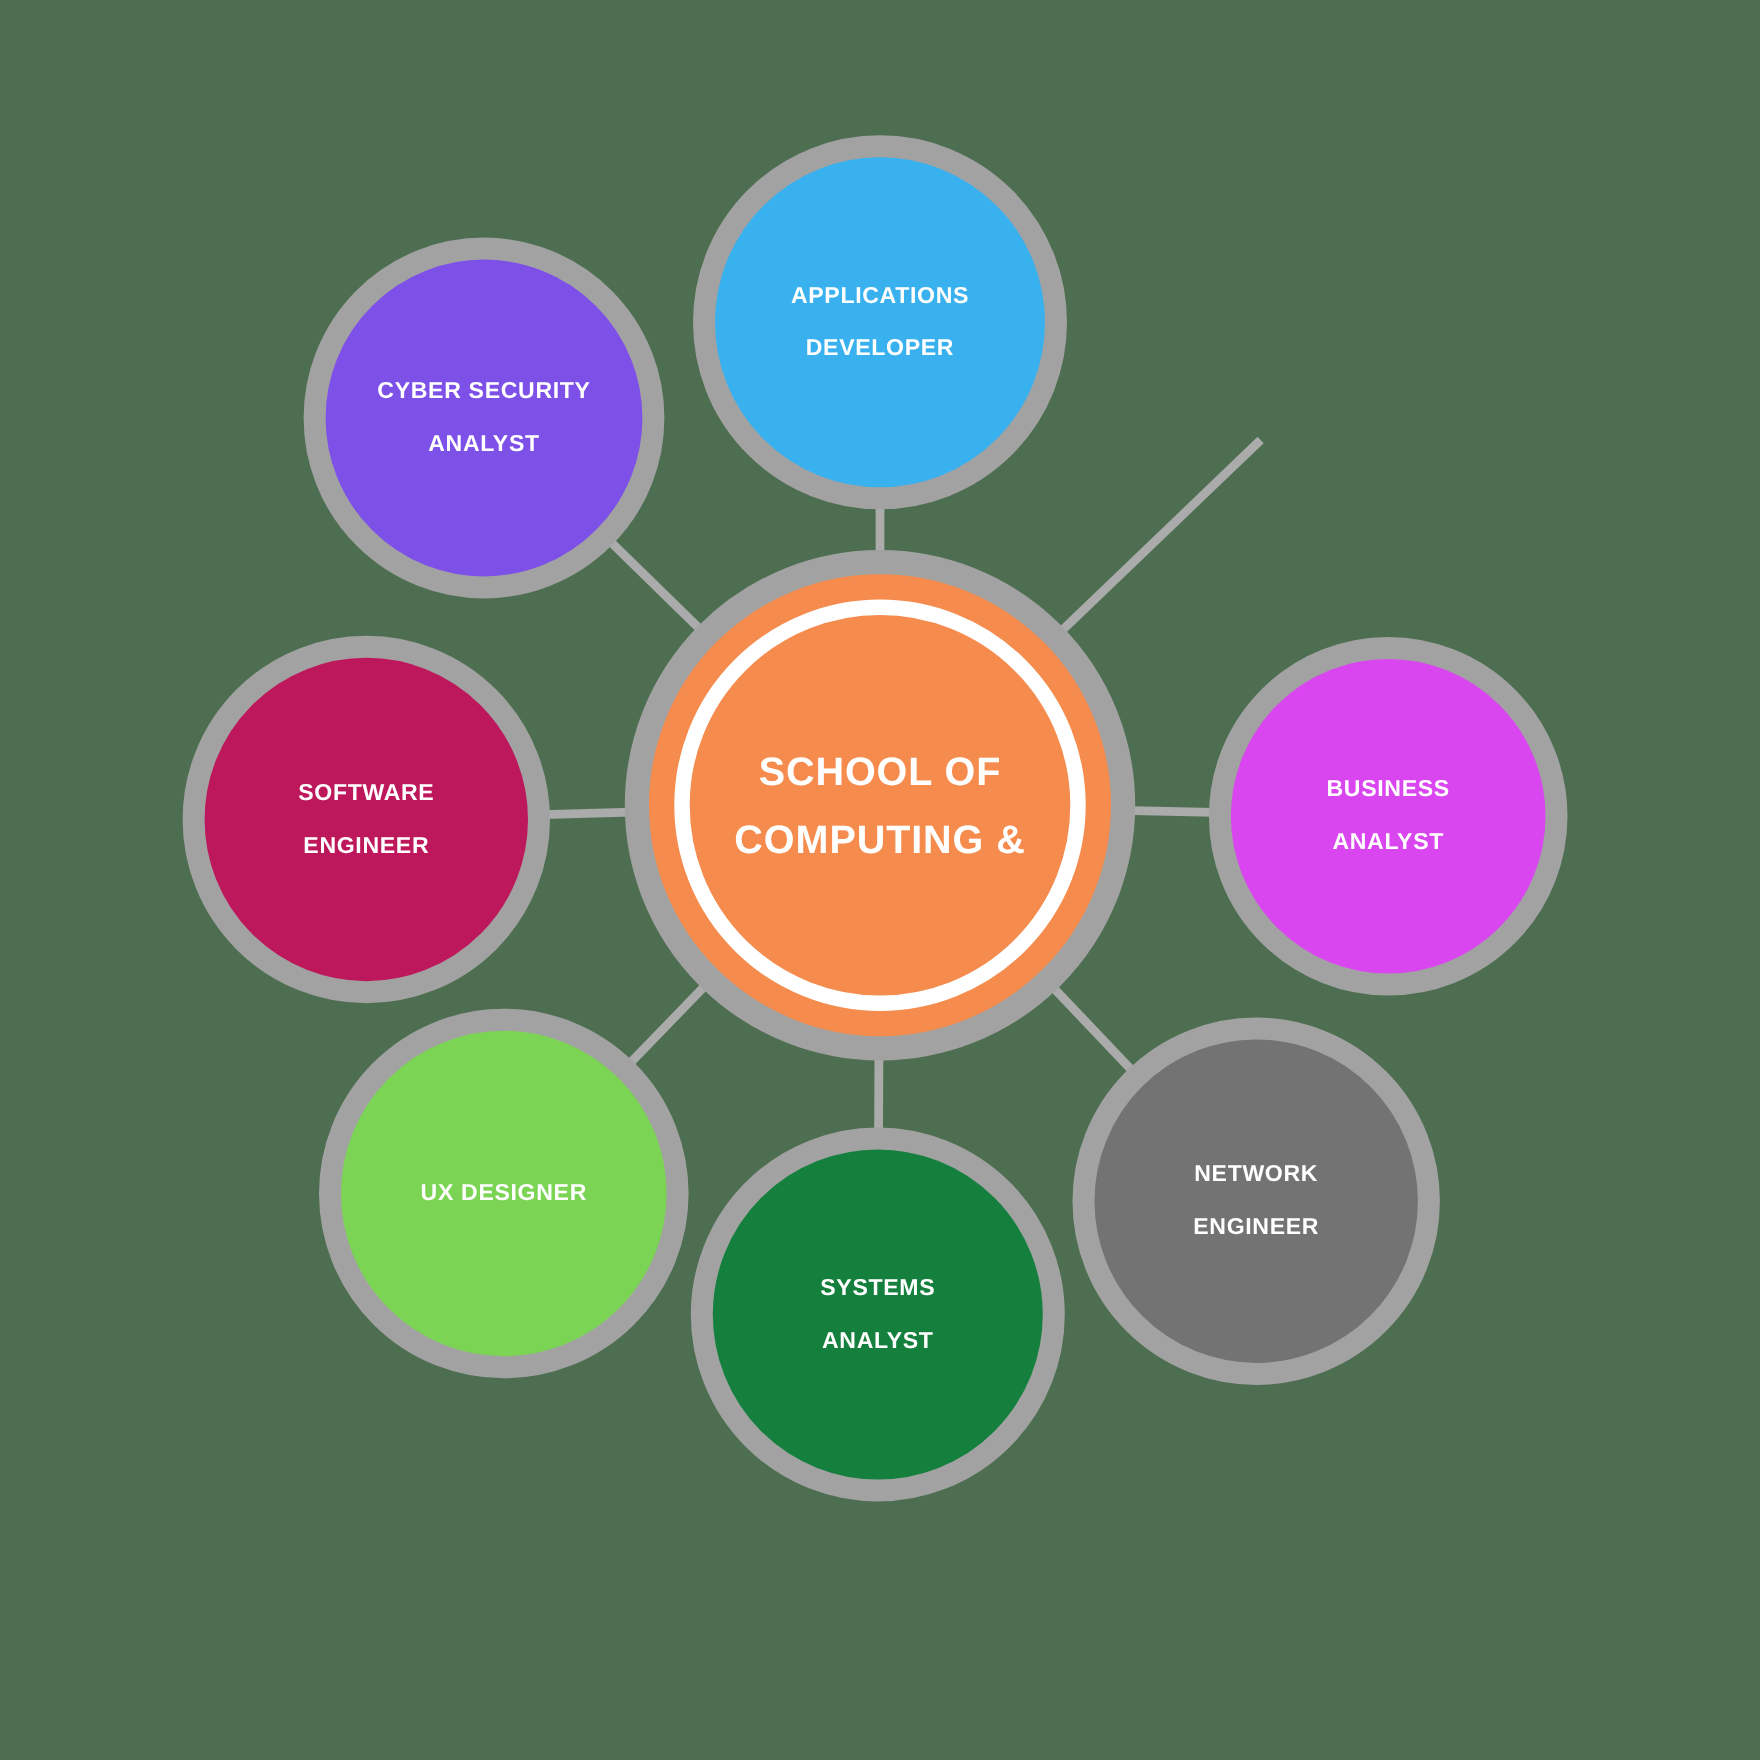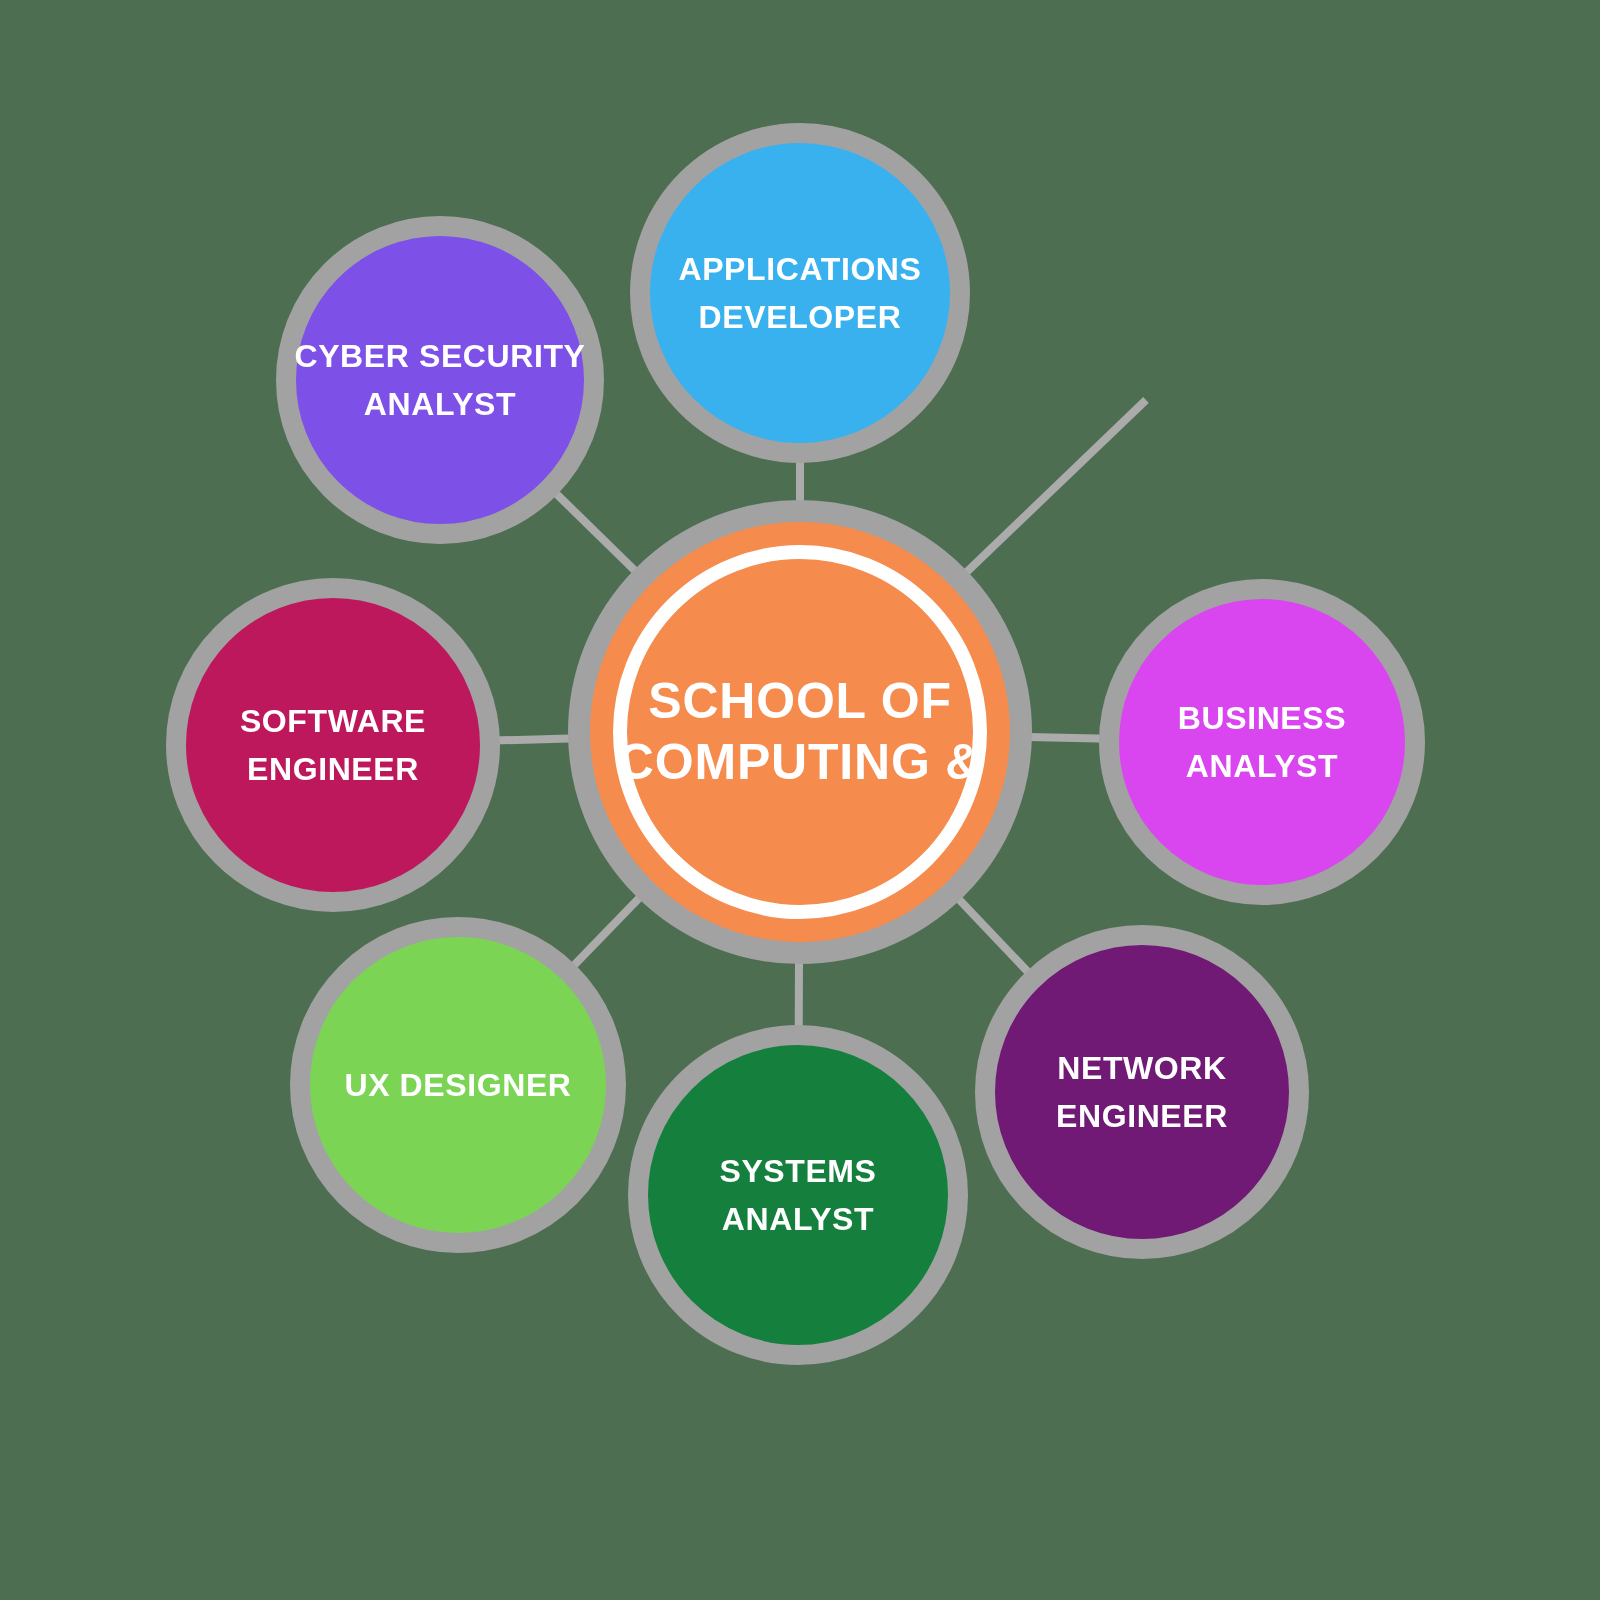--- a/index.html
+++ b/index.html
@@ -30,21 +30,21 @@
     display: flex;
     align-items: center;
     justify-content: center;
     text-align: center;
   }
   .node .label {
     position: relative;
     z-index: 2;
     color: #ffffff;
     font-weight: 700;
-    font-size: 32px;
+    font-size: 21px;
     line-height: 48px;
     letter-spacing: 0.6px;
   }
   .node .label span {
     display: block;
     white-space: nowrap;
   }
   #n-app   { left: 630px;  top: 123px;  width: 340px; height: 340px; }
   #n-data  { left: 981px;  top: 235px;  width: 330px; height: 330px; }
   #n-biz   { left: 1099px; top: 579px;  width: 326px; height: 326px; }
@@ -54,21 +54,21 @@
   #n-sw    { left: 166px;  top: 578px;  width: 334px; height: 334px; }
   #n-cyber { left: 276px;  top: 216px;  width: 328px; height: 328px; }
   #n-center {
     left: 568px;
     top: 500px;
     width: 464px;
     height: 464px;
     border-width: 22px;
   }
   #n-center .label {
-    font-size: 50px;
+    font-size: 36px;
     line-height: 61px;
     letter-spacing: 0.8px;
   }
   .inner-ring {
     position: absolute;
     left: 50%;
     top: 50%;
     transform: translate(-50%, -50%);
     width: 374px;
     height: 374px;
@@ -102,21 +102,21 @@
   </div>
 
 
   <div class="node" id="n-biz" style="background: #d946ef; border-color: rgb(162, 162, 162);">
     <div class="label">
       <span>BUSINESS</span>
       <span>ANALYST</span>
     </div>
   </div>
 
-  <div class="node" id="n-net" style="background: #701a75; border-color: rgb(162, 162, 162);">
+  <div class="node" id="n-net" style="background: #737373; border-color: rgb(162, 162, 162);">
     <div class="label">
       <span>NETWORK</span>
       <span>ENGINEER</span>
     </div>
   </div>
 
   <div class="node" id="n-sys" style="background: #15803d; border-color: rgb(162, 162, 162);">
     <div class="label">
       <span>SYSTEMS</span>
       <span>ANALYST</span>

